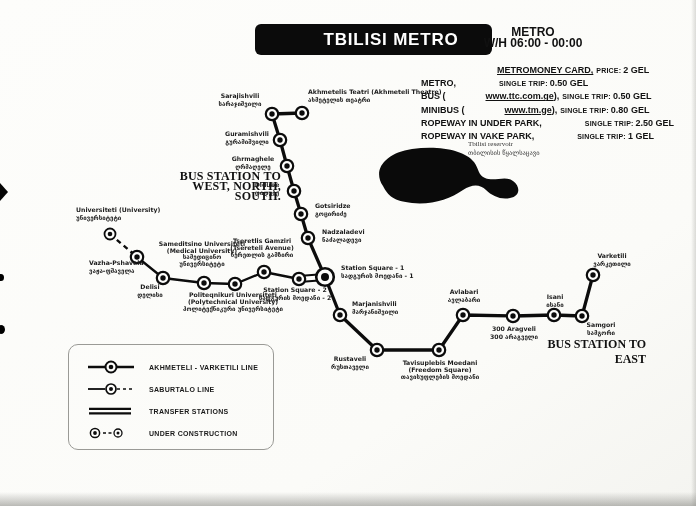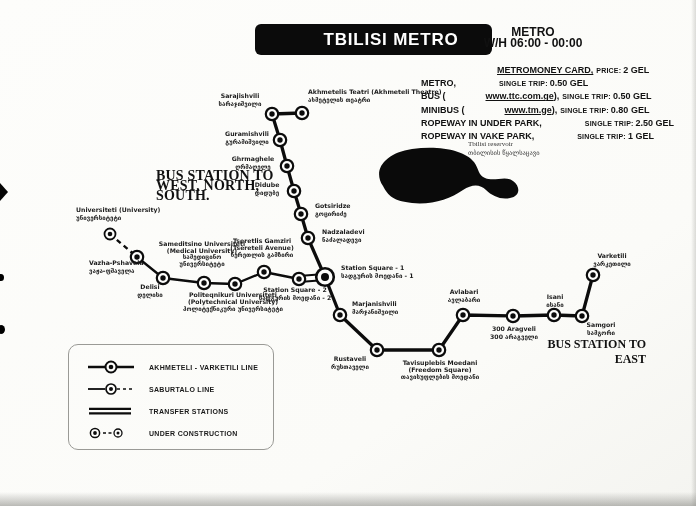--- a/index.html
+++ b/index.html
@@ -13,22 +13,22 @@
   .hours{position:absolute;left:478px;top:27px;width:110px;text-align:center;
         font-size:12px;font-weight:bold;line-height:10.5px;}
   .fares{position:absolute;left:421px;top:64px;width:260px;font-size:9px;font-weight:bold;
         line-height:13.2px;white-space:nowrap;}
   .fare-header{padding-left:36px;}
   .u{text-decoration:underline;margin-left:40px;}
   .flabel{font-size:7px;letter-spacing:.2px;margin:0 2px 0 3px;}
   .reservoir-label{position:absolute;left:468px;top:140px;width:118px;}
   .res-en{font-family:"Liberation Serif",serif;font-size:7px;color:#333;}
   .res-ka{font-size:6.5px;color:#333;margin-top:1px;}
-  .bus-west{position:absolute;left:156px;top:171px;width:125px;text-align:left;
-        font-family:"Liberation Serif",serif;font-weight:bold;font-size:14px;line-height:10px;letter-spacing:.2px;}
+  .bus-west{position:absolute;left:156px;top:171px;width:125px;text-align:right;
+        font-family:"Liberation Serif",serif;font-weight:bold;font-size:12px;line-height:10px;letter-spacing:.2px;}
   .bus-east{position:absolute;left:534px;top:337px;width:112px;text-align:right;
         font-family:"Liberation Serif",serif;font-weight:bold;font-size:12px;}
   #metro-map{position:absolute;left:0;top:0;}
   .stn-label{font-family:"DejaVu Sans","Liberation Sans",sans-serif;font-weight:bold;
         font-size:6.2px;fill:#1b1b1b;}
   .legend{position:absolute;left:68px;top:344px;width:206px;height:106px;border:1px solid #9a9a96;
         border-radius:10px;padding:11px 0 0 16px;box-sizing:border-box;}
   .legend-row{display:flex;align-items:center;height:22px;}
   .legend-sym{width:52px;margin-right:12px;flex:0 0 52px;}
   .legend-label{font-size:7px;font-weight:bold;letter-spacing:.3px;color:#1a1a1a;}

